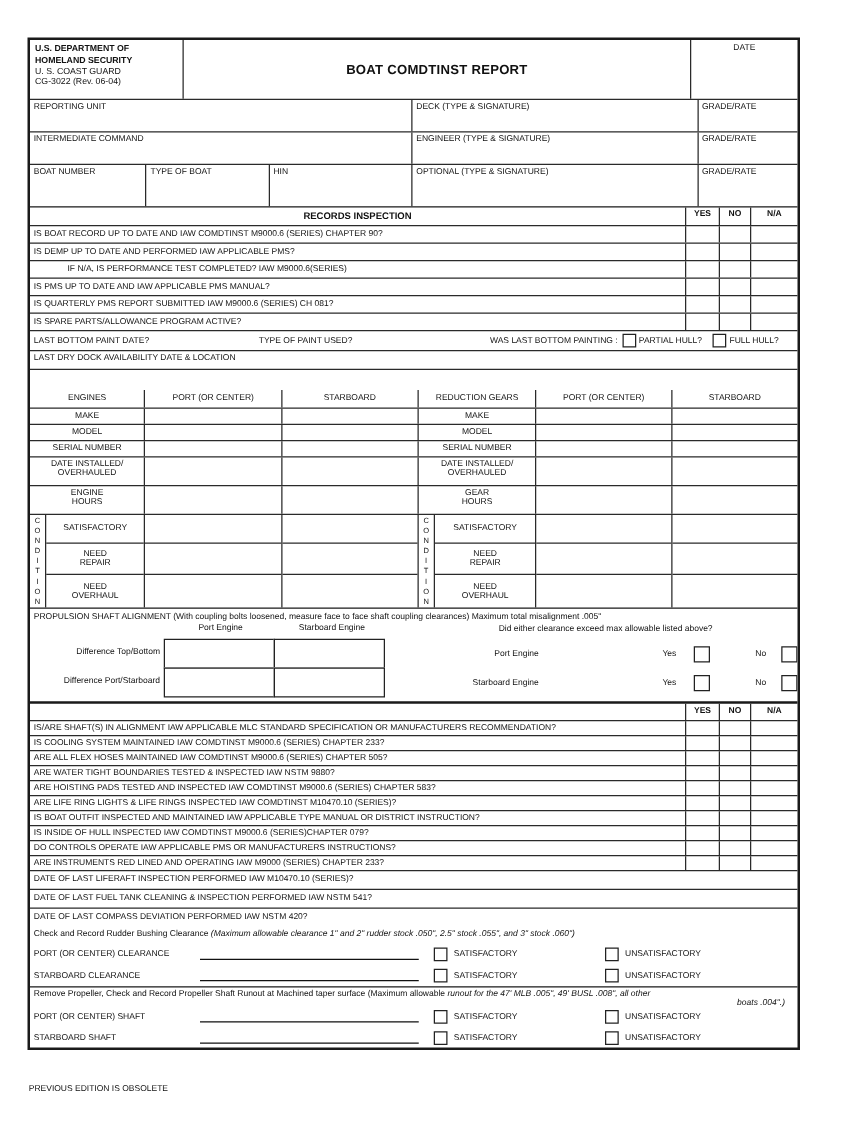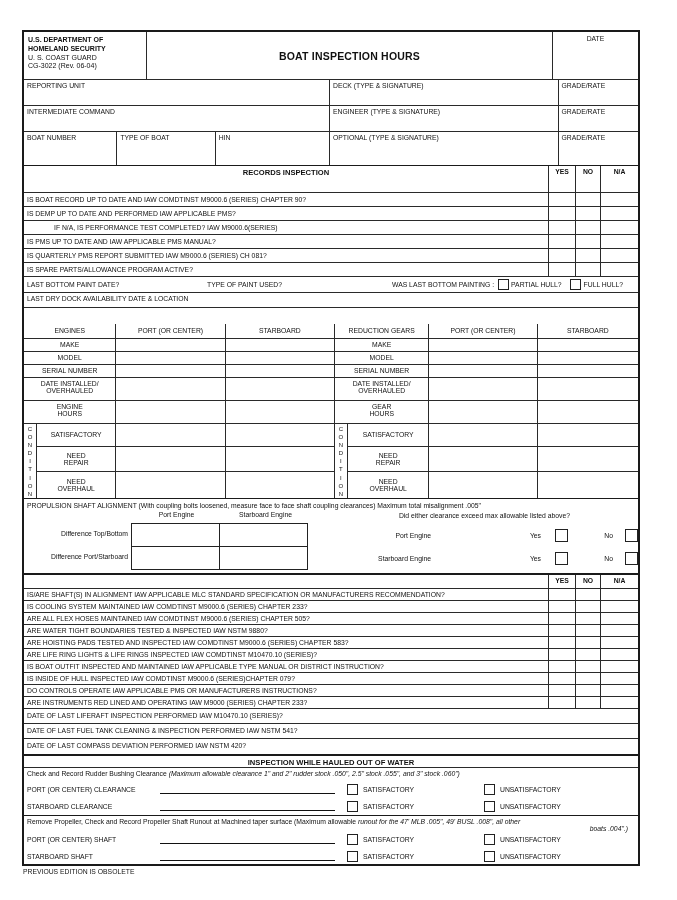--- a/index.html
+++ b/index.html
@@ -17,21 +17,21 @@
   .hrow1 { height:48px; }
   .agency { width:123px; padding:4px 2px 0 4px; font-size:7px; line-height:1.25; }
   .agency .b { font-weight:bold; }
   .titlecell { flex:1; display:flex; align-items:center; justify-content:center; }
   .ftitle { font-weight:bold; font-size:10.5px; letter-spacing:.2px; }
   .datecell { width:85px; font-size:6.8px; text-align:center; padding-top:3px; }
   .hrow { height:26px; }
   .hrow4 { height:33px; }
 
   
-  .sectitle { height:28px; display:flex; }
+  .sectitle { height:16px; display:flex; }
   .sectitle .t { flex:1; text-align:center; font-weight:bold; font-size:7.6px; padding-top:2px; }
   .thick { border-top:2px solid #1a1a1a; }
   .mthick { border-top:1.5px solid #1a1a1a; }
 
   
   .colhead { width:27px; text-align:center; font-weight:bold; font-size:6.8px; padding-top:2px; }
   .colhead.na { width:38px; }
   .colno { width:25px; }
   .qrow { height:14px; }
   .q { flex:1; font-size:6.8px; padding:2.5px 0 0 3px; white-space:nowrap; overflow:hidden; }
@@ -102,21 +102,21 @@
   <div class="form">
 
     <div class="r bb hrow1">
       <div class="agency br">
         <div class="b">U.S. DEPARTMENT OF</div>
         <div class="b">HOMELAND SECURITY</div>
         <div>U. S. COAST GUARD</div>
         <div>CG-3022 (Rev. 06-04)</div>
       </div>
       <div class="titlecell br">
-        <span class="ftitle">BOAT INSPECTION HOURS</span>
+        <span class="ftitle">BOAT COMDTINST REPORT</span>
       </div>
       <div class="datecell">
         <span>DATE</span>
       </div>
     </div>
     <div class="r bb hrow">
       <div class="br lab" style="width:308px"><span>REPORTING UNIT</span></div>
       <div class="br lab" style="width:230px"><span>DECK (TYPE &amp; SIGNATURE)</span></div>
       <div class="lab" style="width:80px"><span>GRADE/RATE</span></div>
     </div>
@@ -398,23 +398,20 @@
     <div class="r bb qrow crow">
       <div class="q">ARE INSTRUMENTS RED LINED AND OPERATING IAW M9000 (SERIES) CHAPTER 233?</div>
       <div class="cbcell bl"></div>
         <div class="cbcell no bl"></div>
         <div class="cbcell na bl"></div>
     </div>
     <div class="bb daterow q"><span>DATE OF LAST LIFERAFT INSPECTION  PERFORMED IAW M10470.10 (SERIES)?</span></div>
     <div class="bb daterow q"><span>DATE OF LAST FUEL TANK CLEANING &amp; INSPECTION PERFORMED IAW NSTM 541?</span></div>
     <div class="daterow q"><span>DATE OF LAST COMPASS DEVIATION PERFORMED IAW NSTM 420?</span></div>
 
-    <div class="sectitle bb thick" style="height:14px">
-      <div class="t">INSPECTION WHILE HAULED OUT OF WATER</div>
-    </div>
     <div class="note">
       <span>Check and Record Rudder Bushing Clearance </span><span class="it">(Maximum allowable clearance 1" and 2" rudder stock .050", 2.5" stock .055", and 3" stock .060")</span>
     </div>
     <div class="hl">
       <span class="hlab">PORT (OR CENTER) CLEARANCE</span>
       <span class="uline"></span>
       <span class="box"></span>
       <span class="cblab">SATISFACTORY</span>
       <span class="grp2">
         <span class="box"></span>

